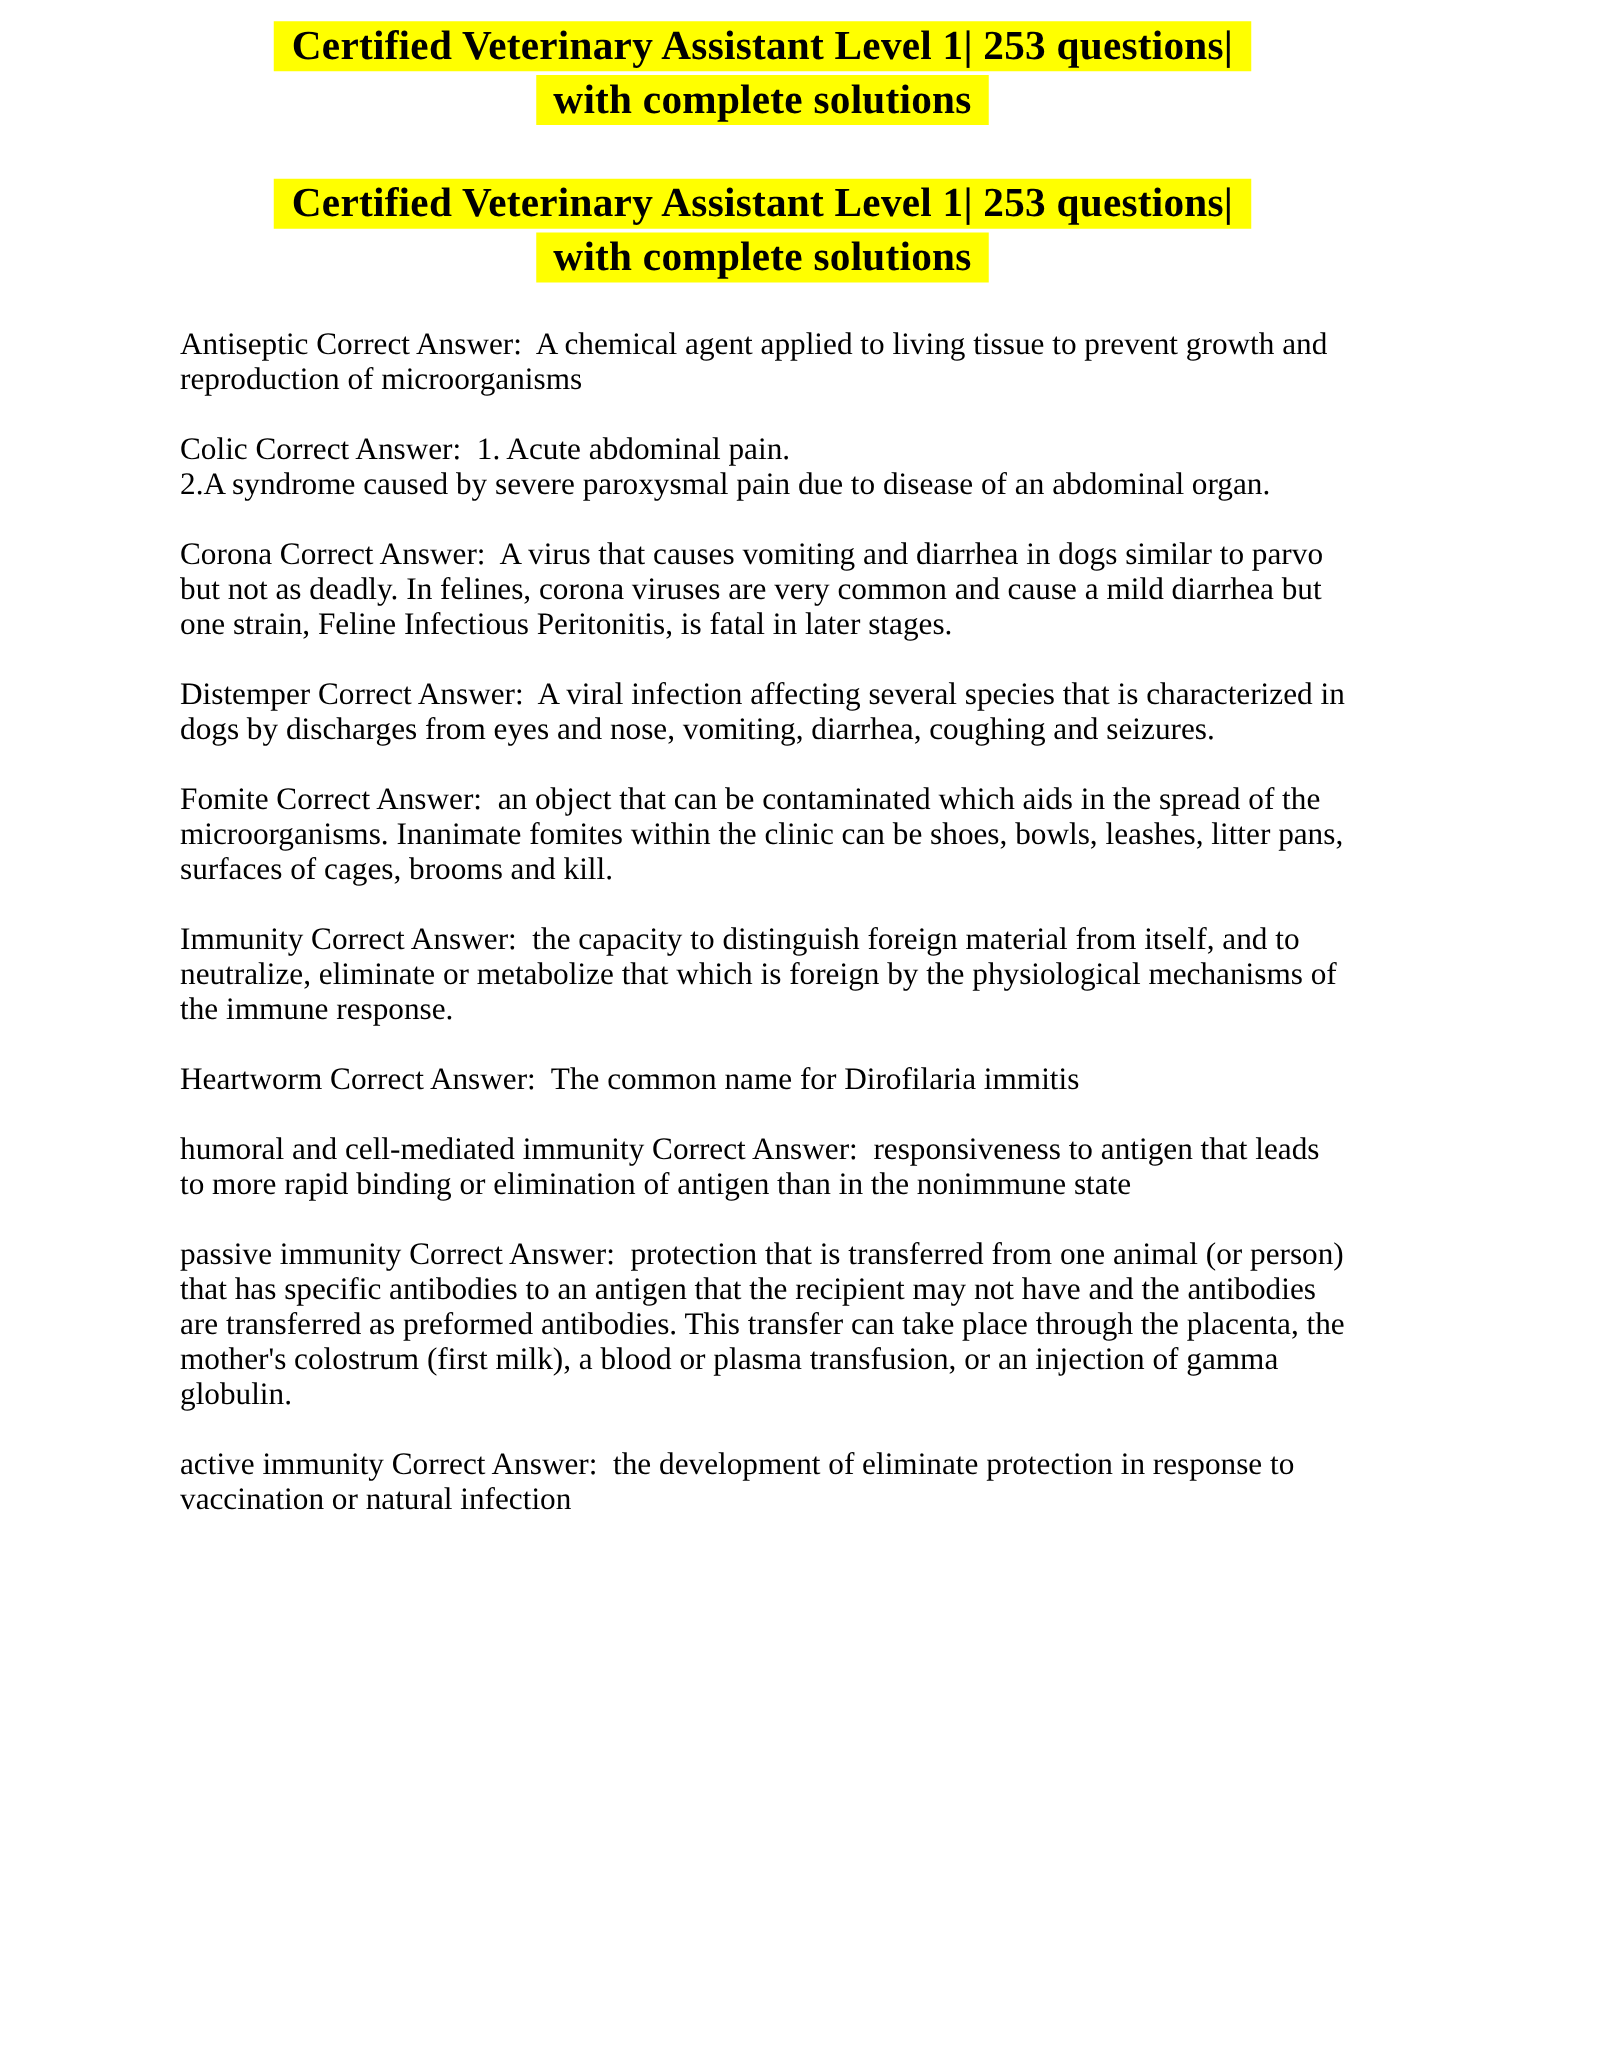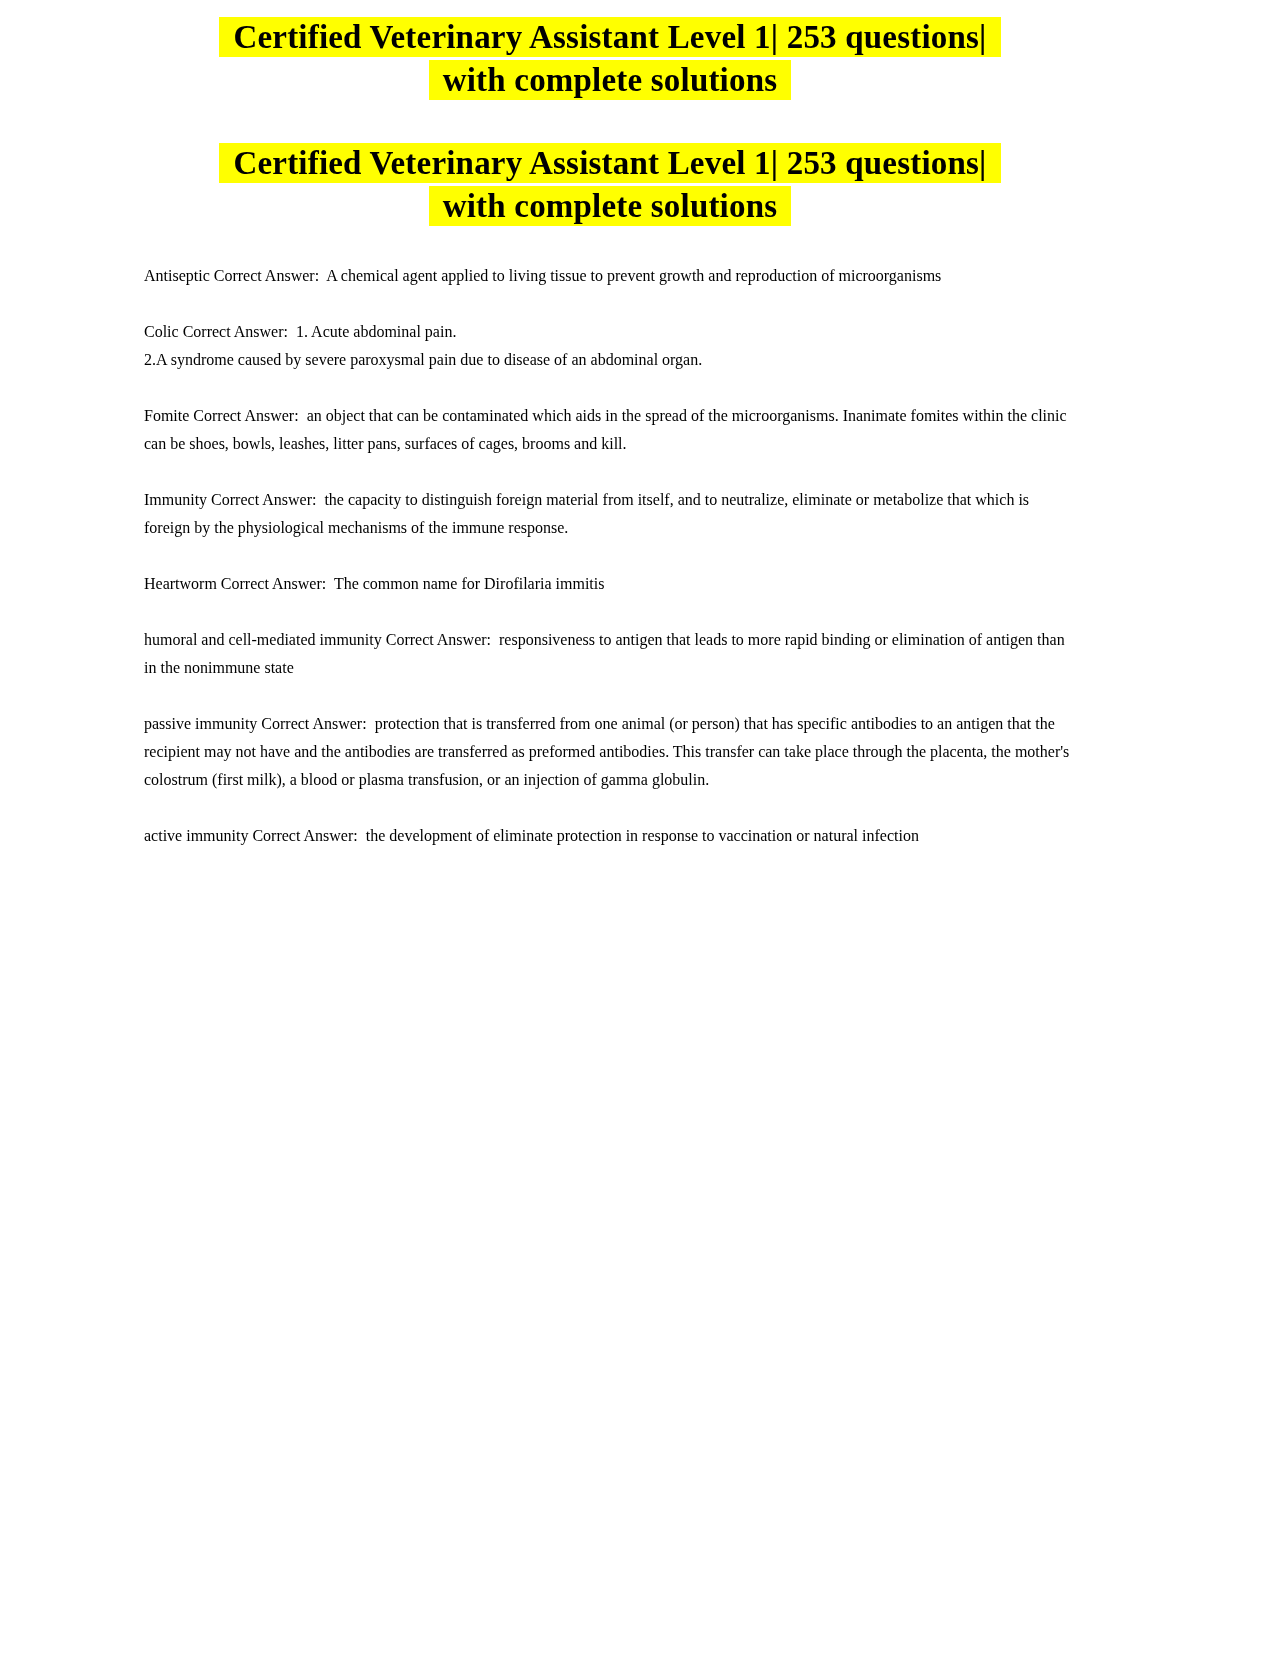--- a/index.html
+++ b/index.html
@@ -37,39 +37,41 @@
   }
   .hl {
     background: var(--hl);
     padding: 2px 14px;
   }
   .qa-list {
     margin-top: 34px;
   }
   p.qa {
     margin: 0 0 28px 0;
-    font-size: 16px;
+    font-size: 25px;
     line-height: 28px;
     white-space: pre-wrap;
   }
 </style>
 </head>
 <body>
 
 <div class="page">
   <div class="content">
 
     <h1 class="doc-title"><span class="hl">Certified Veterinary Assistant Level 1| 253 questions|</span><br><span class="hl">with complete solutions</span></h1>
 
     <h1 class="doc-title second"><span class="hl">Certified Veterinary Assistant Level 1| 253 questions|</span><br><span class="hl">with complete solutions</span></h1>
 
     <div class="qa-list">
       <p class="qa">Antiseptic Correct Answer:  A chemical agent applied to living tissue to prevent growth and reproduction of microorganisms</p>
       <p class="qa">Colic Correct Answer:  1. Acute abdominal pain.
 2.A syndrome caused by severe paroxysmal pain due to disease of an abdominal organ.</p>
+      <p class="qa">Corona Correct Answer:  A virus that causes vomiting and diarrhea in dogs similar to parvo but not as deadly. In felines, corona viruses are very common and cause a mild diarrhea but one strain, Feline Infectious Peritonitis, is fatal in later stages.</p>
+      <p class="qa">Distemper Correct Answer:  A viral infection affecting several species that is characterized in dogs by discharges from eyes and nose, vomiting, diarrhea, coughing and seizures.</p>
       <p class="qa">Fomite Correct Answer:  an object that can be contaminated which aids in the spread of the microorganisms. Inanimate fomites within the clinic can be shoes, bowls, leashes, litter pans, surfaces of cages, brooms and kill.</p>
       <p class="qa">Immunity Correct Answer:  the capacity to distinguish foreign material from itself, and to neutralize, eliminate or metabolize that which is foreign by the physiological mechanisms of the immune response.</p>
       <p class="qa">Heartworm Correct Answer:  The common name for Dirofilaria immitis</p>
       <p class="qa">humoral and cell-mediated immunity Correct Answer:  responsiveness to antigen that leads to more rapid binding or elimination of antigen than in the nonimmune state</p>
       <p class="qa">passive immunity Correct Answer:  protection that is transferred from one animal (or person) that has specific antibodies to an antigen that the recipient may not have and the antibodies are transferred as preformed antibodies. This transfer can take place through the placenta, the mother's colostrum (first milk), a blood or plasma transfusion, or an injection of gamma globulin.</p>
       <p class="qa">active immunity Correct Answer:  the development of eliminate protection in response to vaccination or natural infection</p>
     </div>
 
   </div>
 </div>

